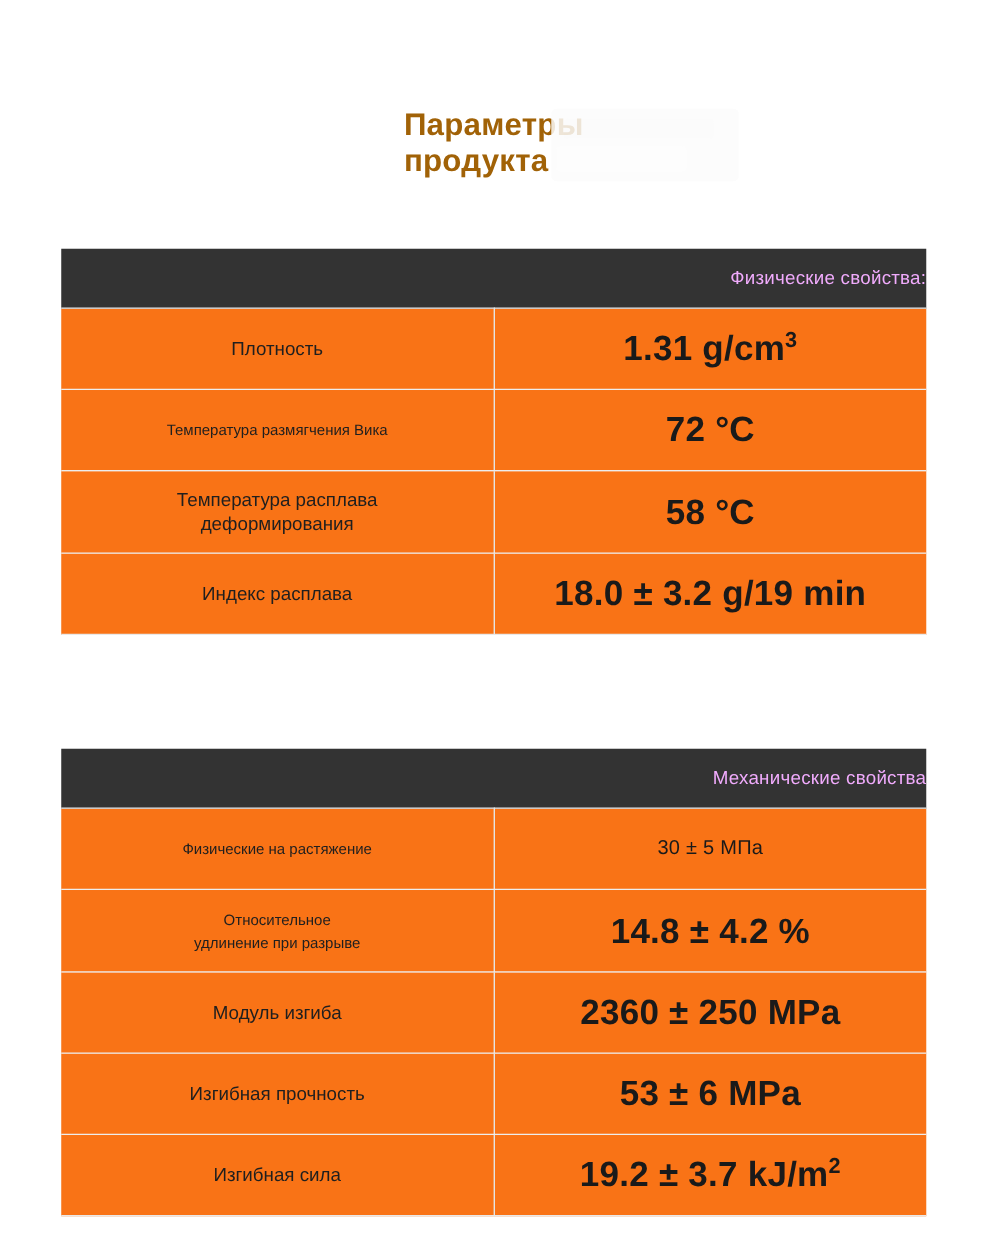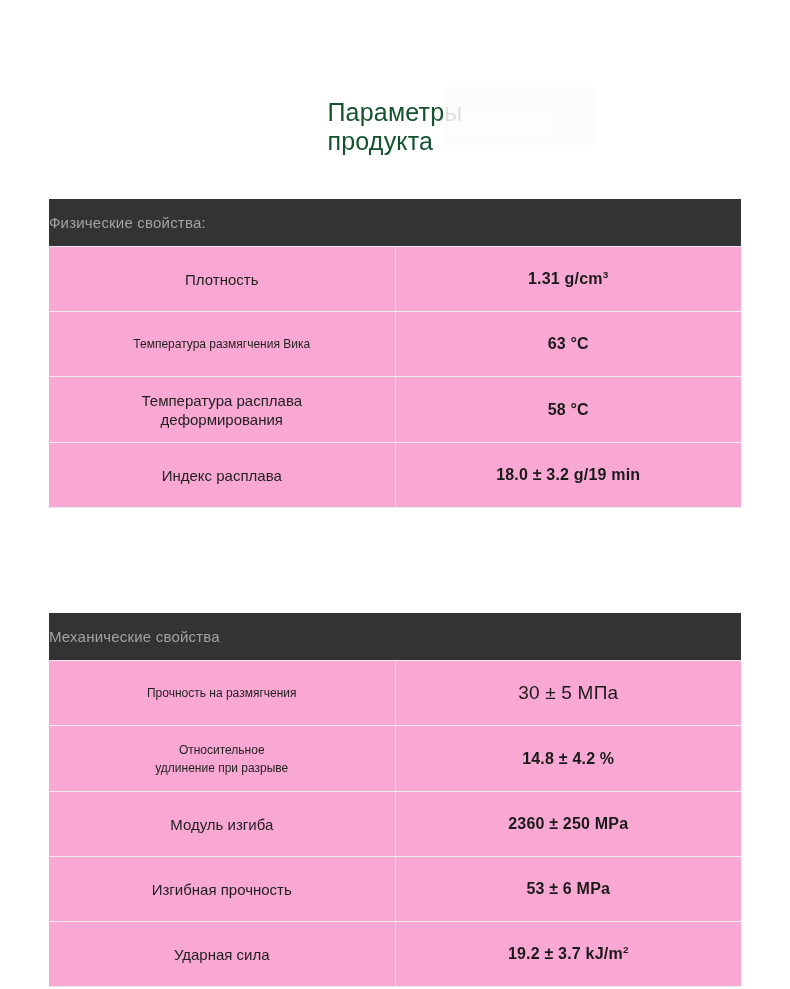--- a/index.html
+++ b/index.html
@@ -33,25 +33,24 @@
     pointer-events: none;
   }
   .title-inner {
     display: inline-block;
     position: relative;
     text-align: left;
   }
   .page-title {
     font-size: 25px;
     line-height: 29px;
-    font-weight: 400;
+    font-weight: 700;
     letter-spacing: 0.2px;
-    color: #14532d;
+    color: #a16207;
     white-space: pre-line;
-    margin-top: 12px;
   }
   .title-watermark {
     position: absolute;
     left: 118px;
     top: 1px;
     width: 150px;
     height: 58px;
     border-radius: 4px;
     background: #fcfcfc;
     opacity: 0.85;
@@ -80,36 +79,36 @@
   
   .spec-table {
     position: absolute;
     left: 49px;
     width: 692px;
     border-collapse: collapse;
     table-layout: fixed;
     background: #f7f7f7;
   }
   #table-physical { top: 199px; }
-  #table-mechanical { top: 613px; }
+  #table-mechanical { top: 599px; }
 
   .spec-table .tbl-header th {
     background: #333333;
-    color: #a3a3a3;
+    color: #f0abfc;
     font-size: 15px;
     font-weight: 400;
     letter-spacing: 0.2px;
-    text-align: left;
+    text-align: right;
     height: 47px;
     padding: 0;
     border: none;
   }
 
   .spec-table td {
-    background: #f9a8d4;
+    background: #f97316;
     border-top: 1px solid #e9e9e9;
     border-bottom: 1px solid #ededed;
     padding: 0 10px;
     vertical-align: middle;
   }
 
   .spec-table tr.spec-row td.cell-label {
     width: 247px;
     border-right: 1px solid #e4e4e4;
     text-align: center;
@@ -119,28 +118,28 @@
     color: #1f1f1f;
     white-space: pre-line;
   }
   .spec-table tr.spec-row td.cell-label.small {
     font-size: 12px;
     line-height: 18px;
   }
 
   .spec-table tr.spec-row td.cell-value {
     text-align: center;
-    font-size: 16px;
+    font-size: 28px;
     font-weight: 700;
     color: #1a1a1a;
     letter-spacing: 0.2px;
   }
   .spec-table tr.spec-row td.cell-value.regular {
     font-weight: 400;
-    font-size: 19px;
+    font-size: 16px;
   }
 
   .spec-table tr.spec-row { height: 65px; }
   .spec-table tr.spec-row.tall { height: 66px; }
 
   .spec-table tr.spec-row:last-child td {
     border-bottom: 1px solid #e9e9e9;
   }
   sup { font-size: 0.62em; vertical-align: super; line-height: 0; }
 </style>
@@ -163,21 +162,21 @@
         <th colspan="2">Физические свойства:</th>
       </tr>
     </thead>
     <tbody>
       <tr class="spec-row">
         <td class="cell-label">Плотность</td>
         <td class="cell-value"><span>1.31 g/cm</span><sup>3</sup></td>
       </tr>
       <tr class="spec-row">
         <td class="cell-label small">Температура размягчения Вика</td>
-        <td class="cell-value"><span>63 °C</span><sup></sup></td>
+        <td class="cell-value"><span>72 °C</span><sup></sup></td>
       </tr>
       <tr class="spec-row tall">
         <td class="cell-label">Температура расплава
 деформирования</td>
         <td class="cell-value"><span>58 °C</span><sup></sup></td>
       </tr>
       <tr class="spec-row">
         <td class="cell-label">Индекс расплава</td>
         <td class="cell-value"><span>18.0 ± 3.2 g/19 min</span><sup></sup></td>
       </tr>
@@ -185,36 +184,36 @@
   </table>
 
   <table class="spec-table" id="table-mechanical">
     <thead>
       <tr class="tbl-header">
         <th colspan="2">Механические свойства</th>
       </tr>
     </thead>
     <tbody>
       <tr class="spec-row">
-        <td class="cell-label small">Прочность на размягчения</td>
+        <td class="cell-label small">Физические на растяжение</td>
         <td class="cell-value regular"><span>30 ± 5 МПа</span><sup></sup></td>
       </tr>
       <tr class="spec-row tall">
         <td class="cell-label small">Относительное
 удлинение при разрыве</td>
         <td class="cell-value"><span>14.8 ± 4.2 %</span><sup></sup></td>
       </tr>
       <tr class="spec-row">
         <td class="cell-label">Модуль изгиба</td>
         <td class="cell-value"><span>2360 ± 250 MPa</span><sup></sup></td>
       </tr>
       <tr class="spec-row">
         <td class="cell-label">Изгибная прочность</td>
         <td class="cell-value"><span>53 ± 6 MPa</span><sup></sup></td>
       </tr>
       <tr class="spec-row">
-        <td class="cell-label">Ударная сила</td>
+        <td class="cell-label">Изгибная сила</td>
         <td class="cell-value"><span>19.2 ± 3.7 kJ/m</span><sup>2</sup></td>
       </tr>
     </tbody>
   </table>
 
 </div>
 
 </body></html>

